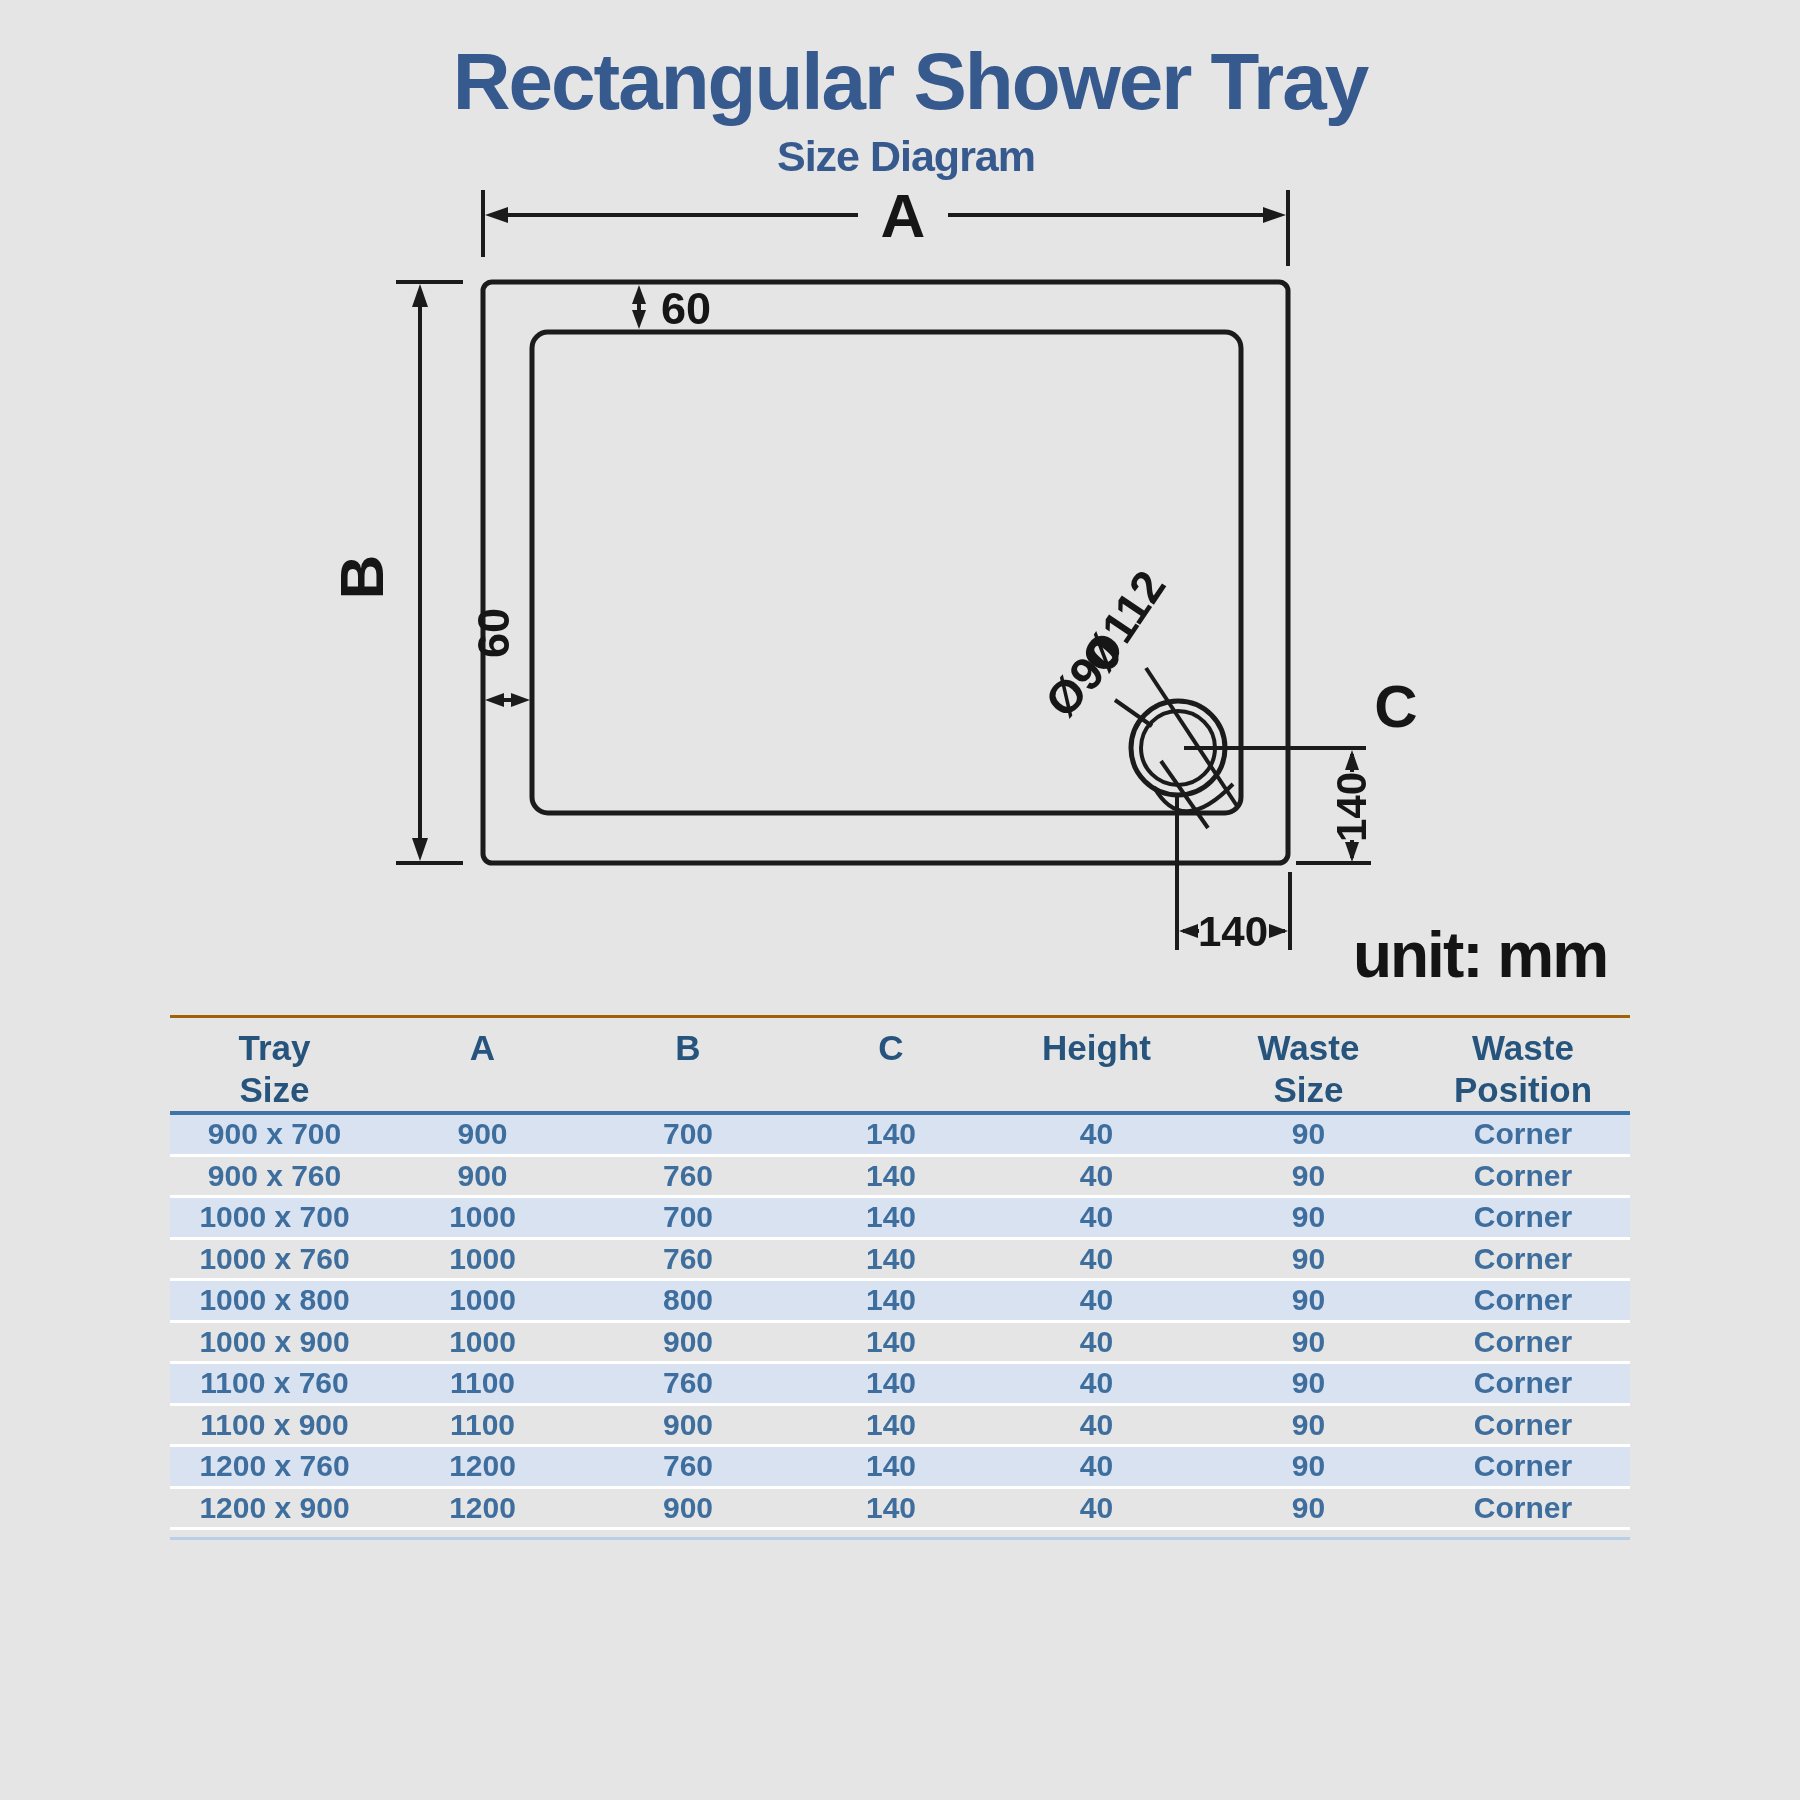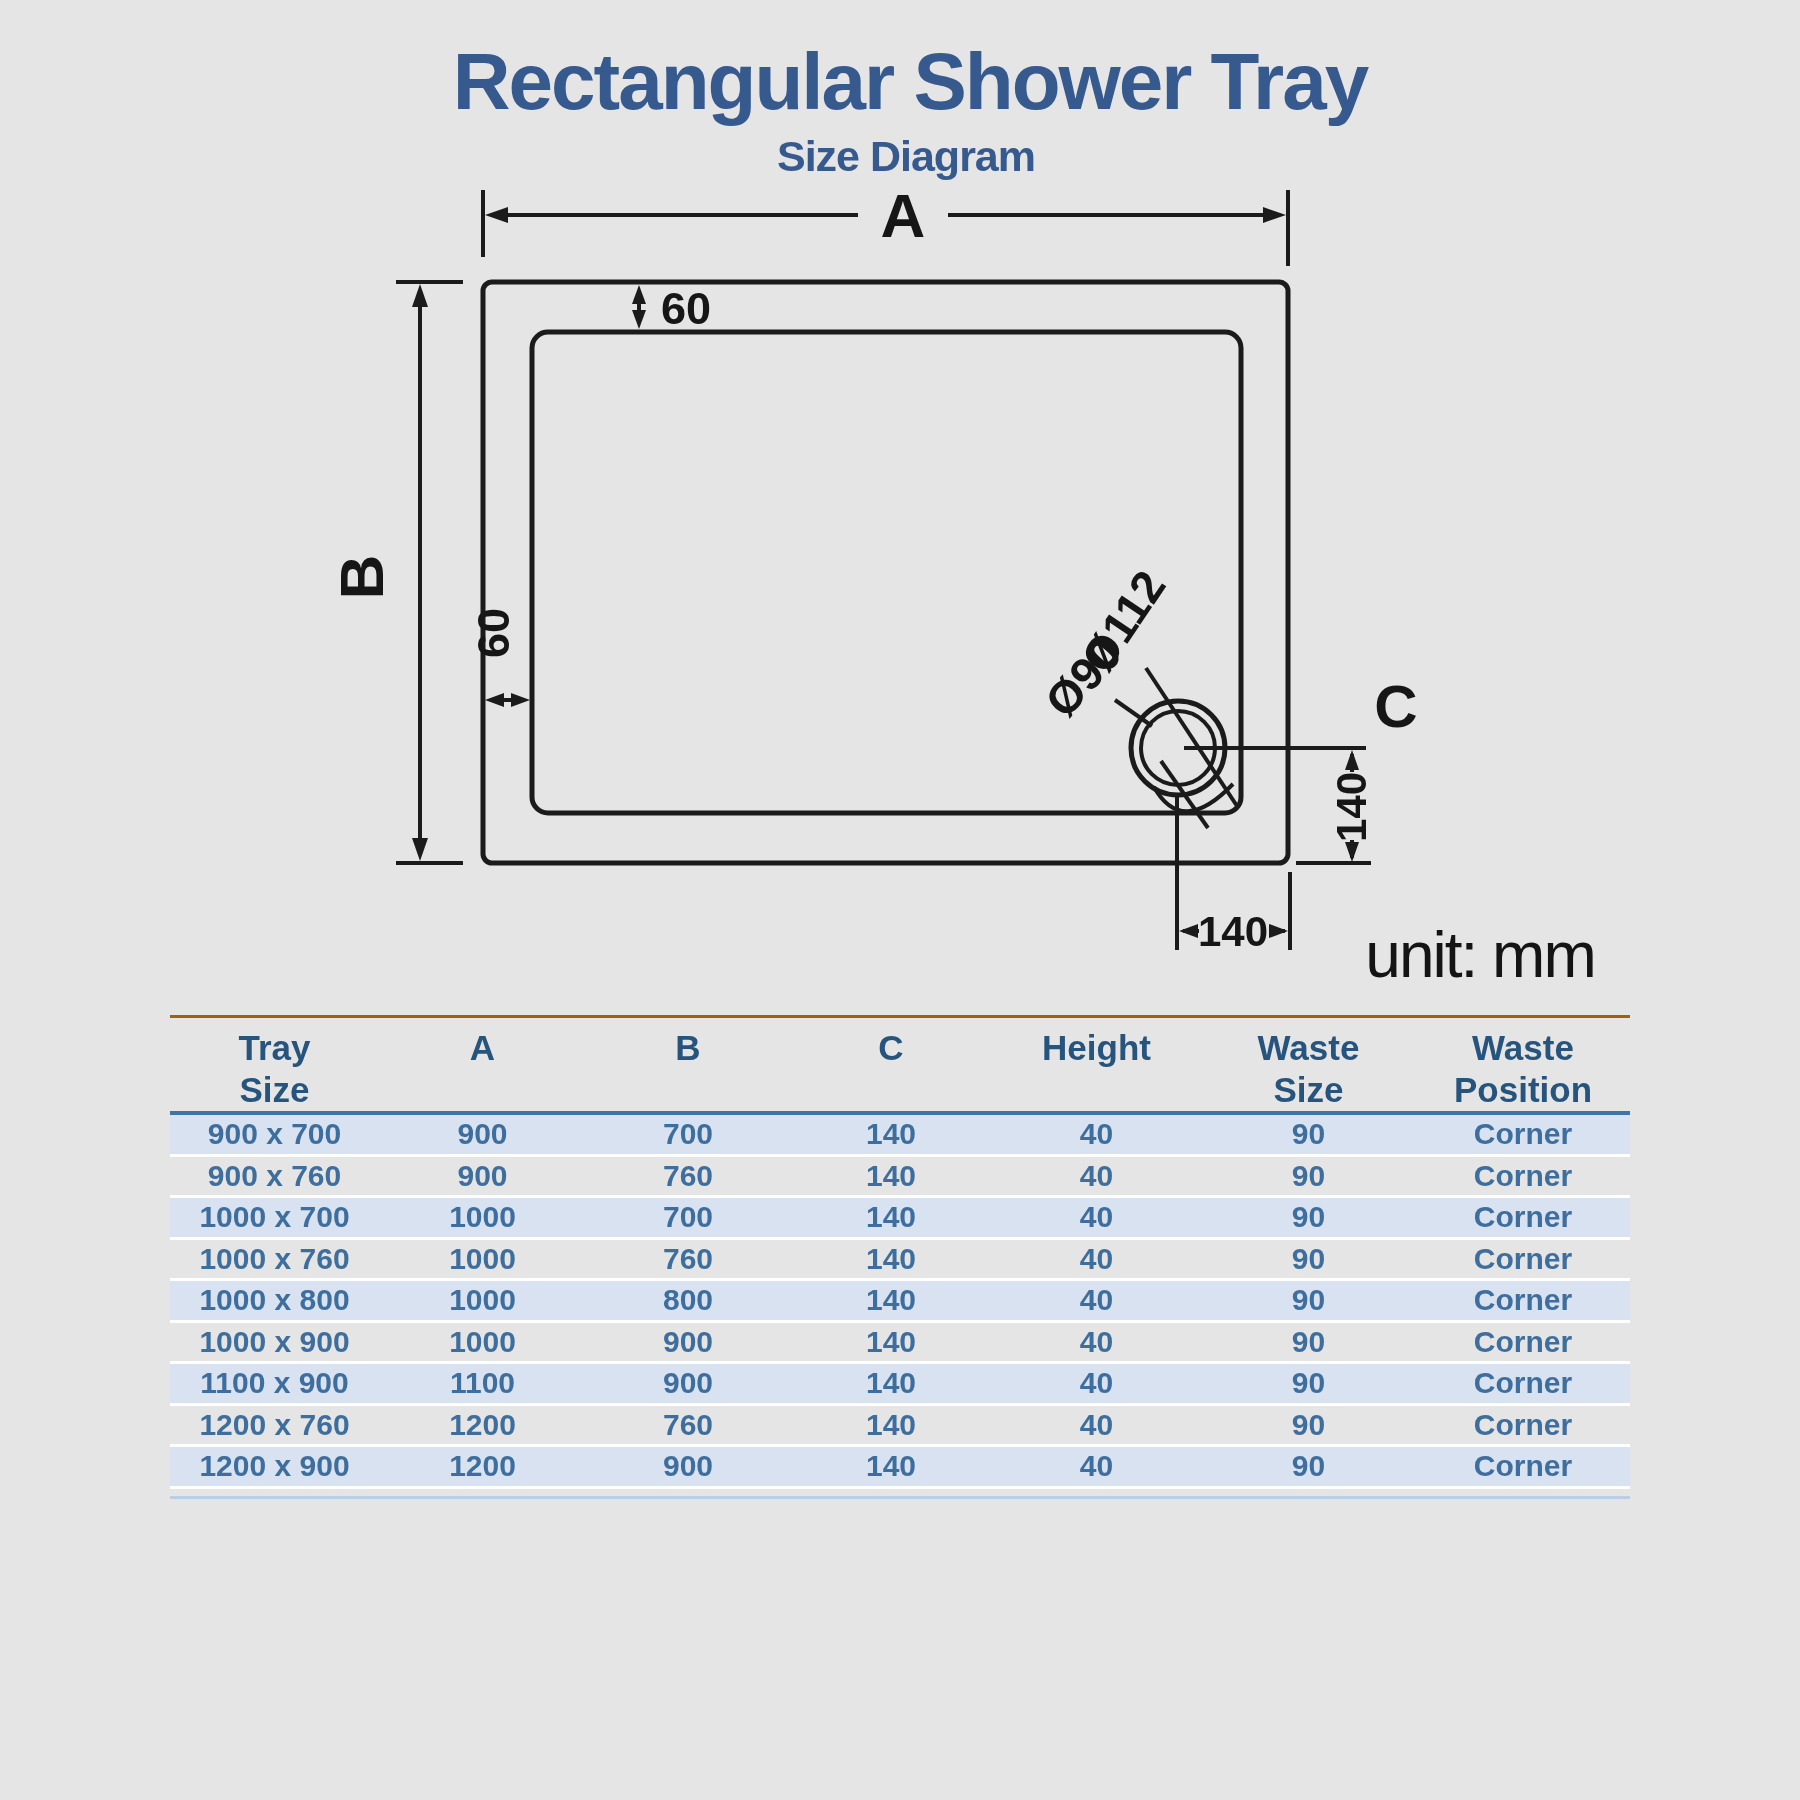--- a/index.html
+++ b/index.html
@@ -11,21 +11,21 @@
   .title{
     position:absolute;left:0;top:36px;width:1820px;text-align:center;
     font-size:80px;font-weight:700;letter-spacing:-2px;color:#36598E;
   }
   .subtitle{
     position:absolute;left:0;top:132px;width:1812px;text-align:center;
     font-size:43px;font-weight:700;letter-spacing:-1px;color:#36598E;
   }
   .unit-note{
     position:absolute;left:1330px;top:918px;width:300px;text-align:center;
-    font-size:64px;font-weight:400;letter-spacing:-2px;color:#141414;
+    font-size:64px;font-weight:700;letter-spacing:-2px;color:#141414;
   }
   
   svg.diagram{position:absolute;left:0;top:0;}
   .ln{stroke:#1b1b1b;stroke-width:4;fill:none;}
   .rect-ln{stroke:#1b1b1b;stroke-width:5;fill:none;}
   .ah{fill:#1b1b1b;stroke:none;}
   .dtext{fill:#161616;font-weight:700;font-family:"Liberation Sans","DejaVu Sans",sans-serif;}
   
   .size-table{
     position:absolute;left:170px;top:1015px;width:1460px;
@@ -226,20 +226,29 @@
           <tr>
             <td>1000 x 900</td>
             <td>1000</td>
             <td>900</td>
             <td>140</td>
             <td>40</td>
             <td>90</td>
             <td>Corner</td>
           </tr>
           <tr>
+            <td>1100 x 760</td>
+            <td>1100</td>
+            <td>760</td>
+            <td>140</td>
+            <td>40</td>
+            <td>90</td>
+            <td>Corner</td>
+          </tr>
+          <tr>
             <td>1100 x 900</td>
             <td>1100</td>
             <td>900</td>
             <td>140</td>
             <td>40</td>
             <td>90</td>
             <td>Corner</td>
           </tr>
           <tr>
             <td>1200 x 760</td>

